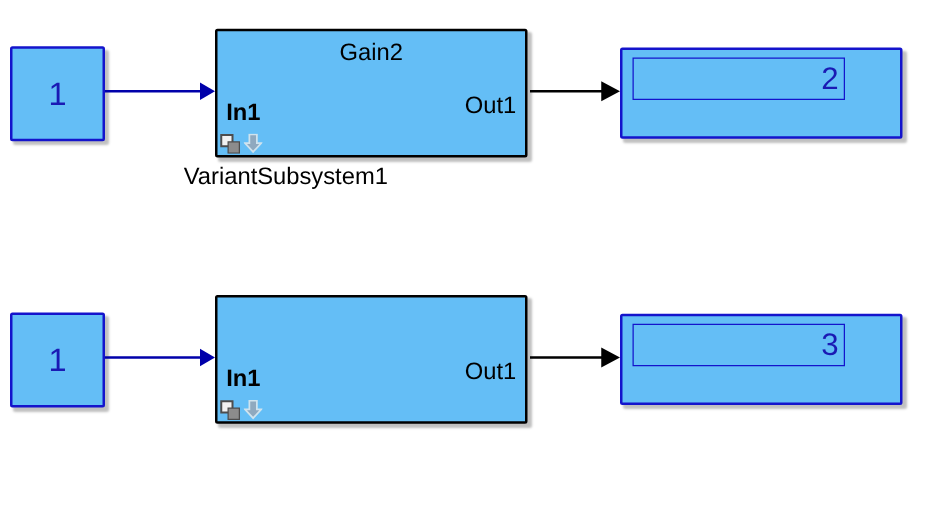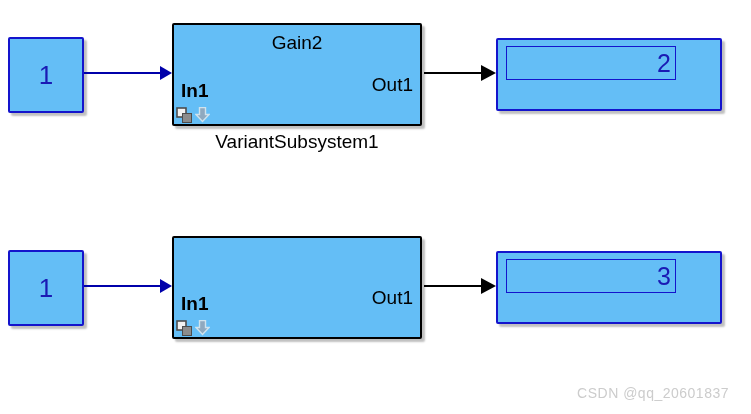--- a/index.html
+++ b/index.html
@@ -30,21 +30,21 @@
     box-sizing:border-box; background:#64bef6; border:2px solid #000000;
     border-radius:2px; box-shadow:3px 3px 2px #c0c0c0;
   }
   .subsys-title { margin-top:7px; text-align:center; font-size:19px; color:#000; }
   .port-in  { position:absolute; left:7px;  top:66px; transform:translateY(-50%); font-size:19px; color:#000;font-weight:bold; }
   .port-out { position:absolute; right:7px; top:48px; transform:translateY(-50%); font-size:19px; color:#000;margin-top:12px; }
   .badge { position:absolute; left:2px; bottom:1px; display:flex; align-items:flex-end; gap:2px; }
 
   .block-label {
     position:absolute; left:147px; top:131px; width:300px;
-    text-align:center; font-size:19px; color:#000;
+    font-size:19px; color:#000;
   }
 
   .wire-black { position:absolute; left:424px; top:72px; width:58px; height:2px; background:#000; }
   .arrow-black {
     position:absolute; left:481px; top:65px; width:0; height:0;
     border-left:15px solid #000; border-top:8px solid transparent; border-bottom:8px solid transparent;
   }
 
   .display-block {
     position:absolute; left:496px; top:38px; width:226px; height:73px;
@@ -130,14 +130,13 @@
     <div class="wire-black"></div>
     <div class="arrow-black"></div>
 
     <div class="display-block">
       <div class="display-inner">
         <span>3</span>
       </div>
     </div>
   </div>
 
-  <div class="watermark">CSDN @qq_20601837</div>
 </div>
 
 </body></html>

